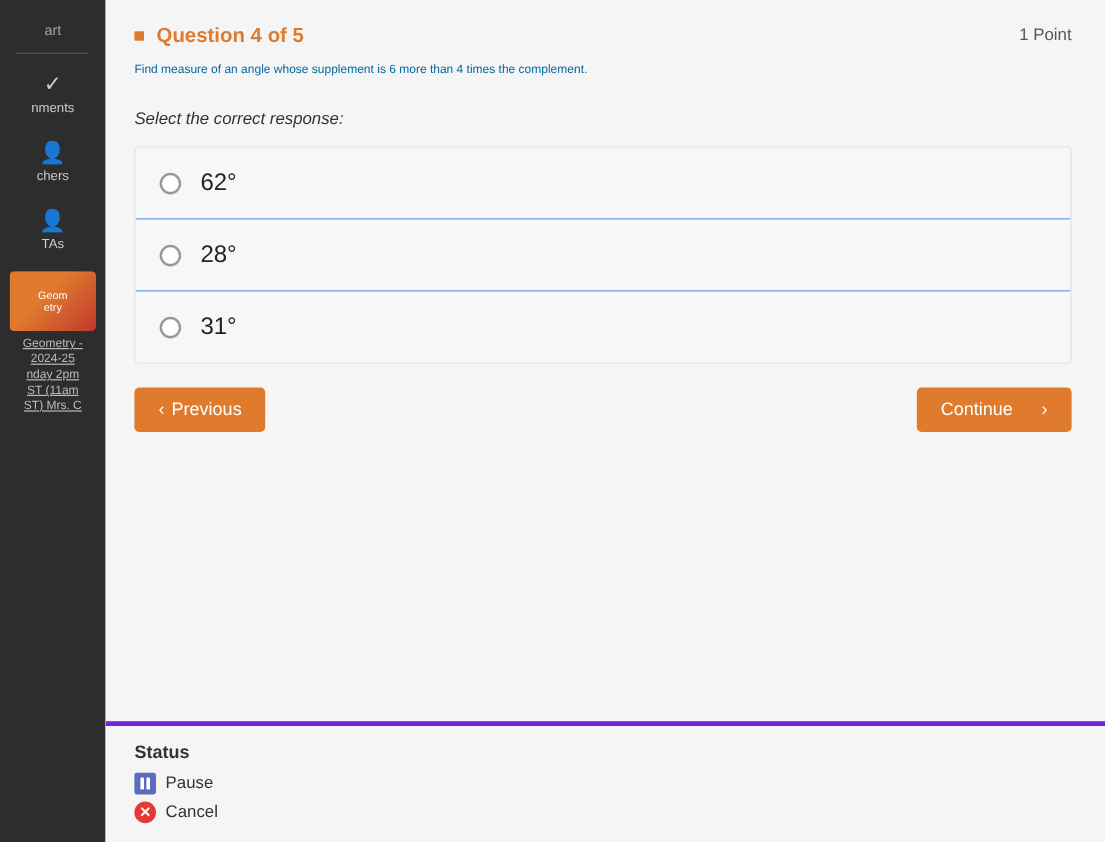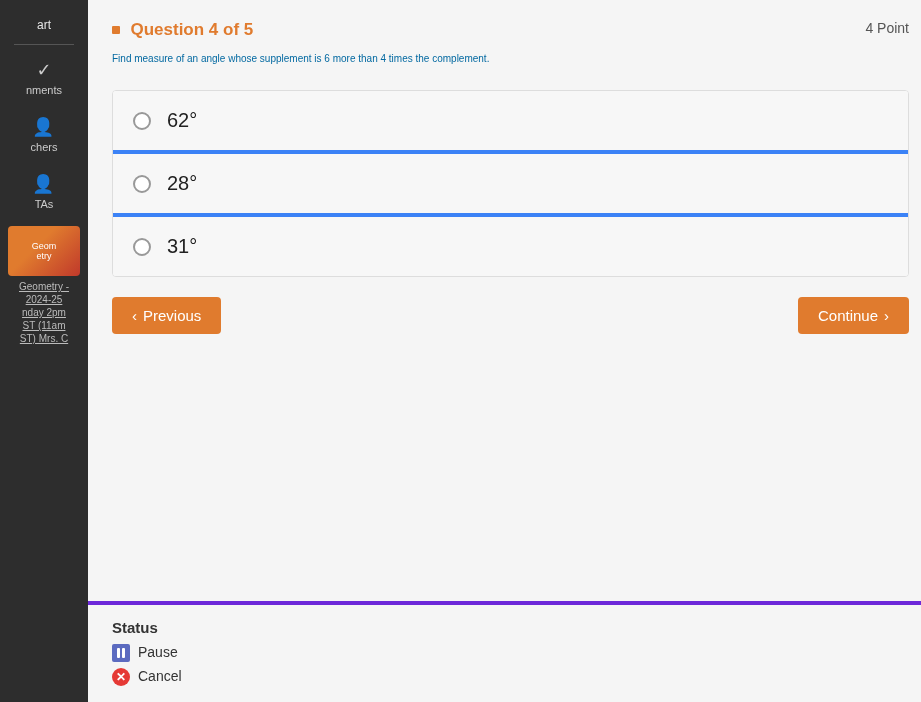--- a/index.html
+++ b/index.html
@@ -67,21 +67,21 @@
     
     .main {
       flex: 1;
       display: flex;
       flex-direction: column;
       background: #f5f5f5;
       overflow-y: auto;
     }
 
     .content-area {
-      padding: 20px 12px 16px 24px;
+      padding: 20px 28px 16px 24px;
       flex: 1;
     }
 
     
     .question-header {
       display: flex;
       justify-content: space-between;
       align-items: flex-start;
       margin-bottom: 12px;
     }
@@ -126,21 +126,21 @@
       gap: 0;
       border: 1px solid #ddd;
       border-radius: 4px;
       overflow: hidden;
       background: #fff;
     }
     .option-row {
       display: flex;
       align-items: center;
       padding: 18px 20px;
-      border-bottom: 4px solid #3b82f6;
+      border-bottom: 1px solid #3b82f6;
       background: #f7f7f7;
       cursor: pointer;
     }
     .option-row:last-child {
       border-bottom: none;
     }
     .option-radio {
       width: 18px;
       height: 18px;
       border: 2px solid #999;
@@ -177,21 +177,21 @@
     .btn-continue {
       background: #e07b2e;
       color: #fff;
       border: none;
       padding: 10px 20px;
       border-radius: 4px;
       font-size: 15px;
       cursor: pointer;
       display: flex;
       align-items: flex-start;
-      gap: 6px;
+      gap: 24px;
     }
 
     
     .status-section {
       background: #f5f5f5;
       border-top: 4px solid #6d28d9;
       padding: 14px 24px 10px 24px;
     }
     .status-title {
       font-size: 15px;
@@ -236,21 +236,21 @@
       align-items: center;
       justify-content: center;
       flex-shrink: 0;
       color: white;
       font-size: 12px;
       font-weight: bold;
     }
 
     
     .sidebar-art {
-      color: #e5e5e5;
+      color: #a3a3a3;
       font-size: 12px;
       padding: 8px 4px;
       text-align: right;
     }
     .sidebar-divider {
       width: 60px;
       height: 1px;
       background: #555;
       margin: 4px auto;
     }
@@ -287,24 +287,25 @@
 </div>
 
 <div class="main">
   <div class="content-area">
 
     <div class="question-header">
       <div>
         <span class="question-bullet"></span>
         <span class="question-label">Question 4 of 5</span>
       </div>
-      <span class="points-label">4 Point</span>
+      <span class="points-label">1 Point</span>
     </div>
 
     <p class="question-text">Find measure of an angle whose supplement is 6 more than 4 times the complement.</p>
+    <p class="question-instruction">Select the correct response:</p>
 
     <div class="options-container">
 
       <div class="option-row">
         <div class="option-radio"></div>
         <span class="option-text">62°</span>
       </div>
 
 
       <div class="option-row">

